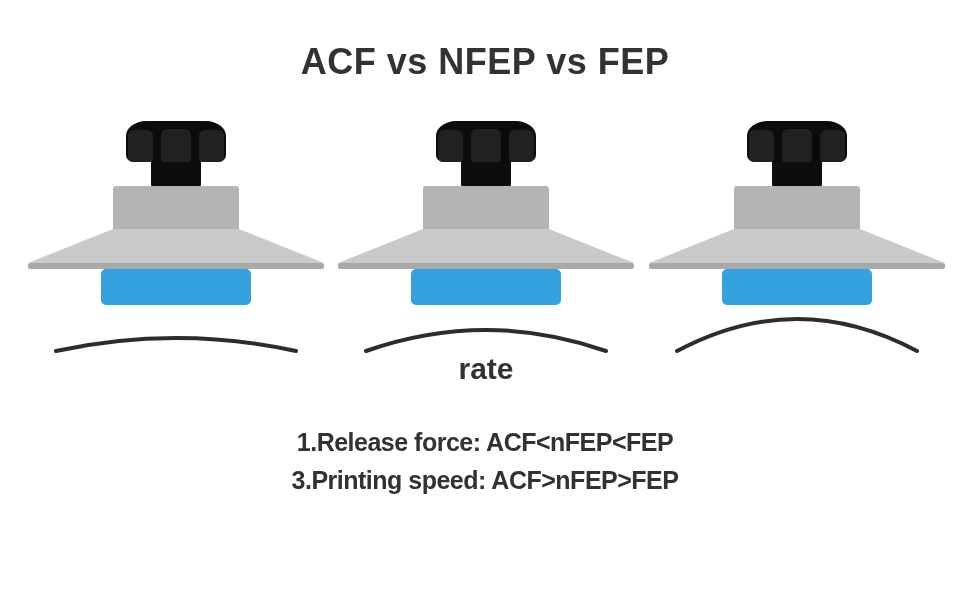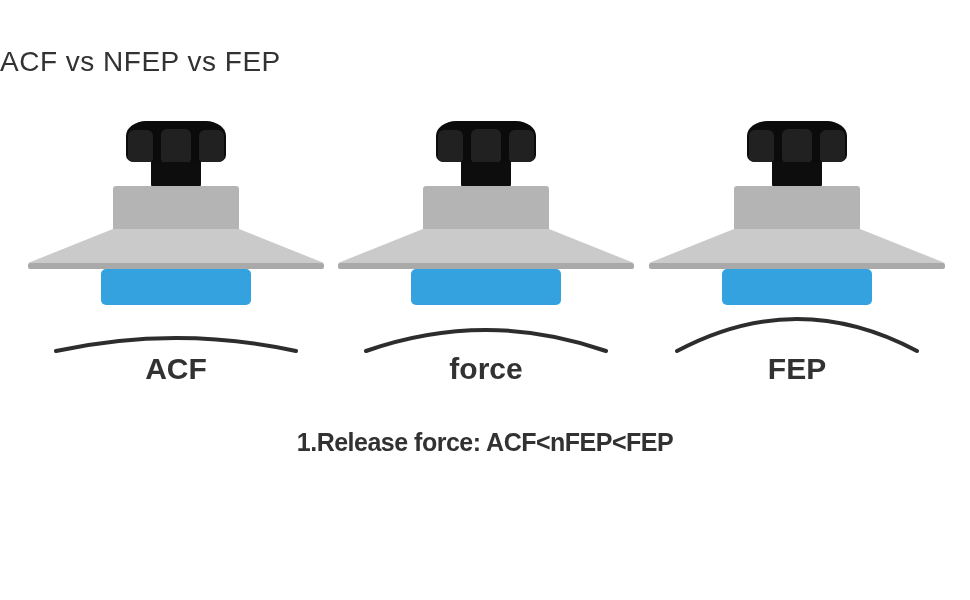--- a/index.html
+++ b/index.html
@@ -5,22 +5,22 @@
   :root{
     --text:#323232; --knob:#0b0b0b; --knob-ridge:#212121; --stem:#0d0d0d;
     --mount-gray:#b4b4b4; --cone-gray:#cacaca; --cone-edge:#a9a9a9;
     --film-blue:#35a2e0; --curve:#2d2d2d; --background:#ffffff;
   }
   html,body{margin:0;padding:0;}
   body{background:var(--background);font-family:"Liberation Sans",sans-serif;}
   #stage{position:relative;width:970px;height:600px;background:var(--background);overflow:hidden;}
 
   .page-title{
-    position:absolute;top:42px;left:0;width:970px;text-align:left;
-    font-size:28px;font-weight:400;letter-spacing:.5px;color:var(--text);line-height:40px;
+    position:absolute;top:42px;left:0;width:970px;text-align:center;
+    font-size:36px;font-weight:700;letter-spacing:.5px;color:var(--text);line-height:40px;
   }
 
   .unit{position:absolute;top:120px;width:300px;height:280px;}
   .unit *{position:absolute;}
 
   .stem{left:125px;top:40px;width:50px;height:28px;background:var(--stem);border-radius:0 0 4px 4px;}
   .knob{left:100px;top:1px;width:100px;height:41px;background:var(--knob);
         border-radius:20px 20px 8px 8px / 15px 15px 7px 7px;overflow:hidden;}
   .ridge{background:var(--knob-ridge);border-radius:6px;top:9px;height:34px;}
   .ridge.r1{left:2px;width:25px;}
@@ -59,54 +59,53 @@
       <i class="ridge r2"></i>
       <i class="ridge r3"></i>
     </div>
     <div class="mount"></div>
     <div class="cone"></div>
     <div class="edge"></div>
     <div class="film"></div>
     <svg class="curve" viewBox="0 0 244 44">
         <path d="M 2 38 Q 122 12 242 38"></path>
       </svg>
-    <div class="film-label">ACF</div>
   </div>
 
   <div class="unit" style="left:336px">
     <div class="stem"></div>
     <div class="knob">
       <i class="ridge r1"></i>
       <i class="ridge r2"></i>
       <i class="ridge r3"></i>
     </div>
     <div class="mount"></div>
     <div class="cone"></div>
     <div class="edge"></div>
     <div class="film"></div>
     <svg class="curve" viewBox="0 0 244 44">
         <path d="M 2 38 Q 122 -4 242 38"></path>
       </svg>
-    <div class="film-label">force</div>
+    <div class="film-label">rate</div>
   </div>
 
   <div class="unit" style="left:647px">
     <div class="stem"></div>
     <div class="knob">
       <i class="ridge r1"></i>
       <i class="ridge r2"></i>
       <i class="ridge r3"></i>
     </div>
     <div class="mount"></div>
     <div class="cone"></div>
     <div class="edge"></div>
     <div class="film"></div>
     <svg class="curve" viewBox="0 0 244 44">
         <path d="M 2 38 Q 122 -26 242 38"></path>
       </svg>
-    <div class="film-label">FEP</div>
   </div>
 
   <div class="comparison-list">
     <div class="comparison-line">1.Release force: ACF&lt;nFEP&lt;FEP</div>
+    <div class="comparison-line">3.Printing speed: ACF&gt;nFEP&gt;FEP</div>
   </div>
 
 </div>
 
 </body></html>

